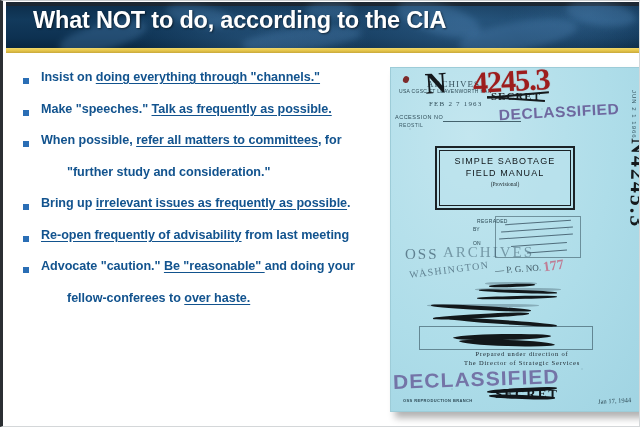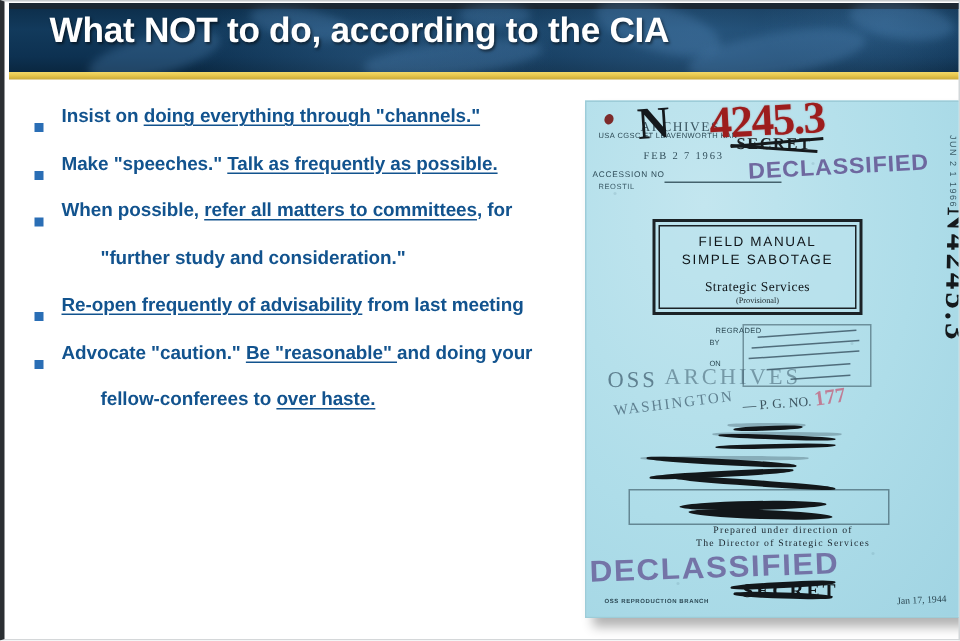--- a/index.html
+++ b/index.html
@@ -57,21 +57,21 @@
     position:absolute;left:3px;top:47px;width:636px;height:5px;
     background:linear-gradient(180deg,#f2d86a 0%, #e8c84d 45%, #c9a93a 100%);
   }
 
   
   #bullet-list{
     position:absolute;left:12px;top:66px;width:372px;
     color:#1a5a96;
   }
   .bullet-row{
-    display:flex;align-items:flex-end;
+    display:flex;align-items:center;
     margin-bottom:10.5px;
   }
   .bullet-mark{
     flex:0 0 auto;
     width:6px;height:6px;background:#2a6eb5;
     margin:7px 12px 0 8px;
   }
   .bullet-text{
     flex:1 1 auto;
     font-size:12.6px;font-weight:bold;line-height:21px;
@@ -276,20 +276,24 @@
       <div class="bullet-row">
         <span class="bullet-mark"></span>
         <span class="bullet-text"><span>When possible, </span><u>refer all matters to committees</u><span>, for</span></span>
       </div>
       <div class="bullet-row">
         <span class="bullet-mark" style="visibility: hidden;"></span>
         <span class="bullet-text cont"><span>"further study and consideration."</span></span>
       </div>
       <div class="bullet-row">
         <span class="bullet-mark"></span>
+        <span class="bullet-text"><span>Bring up </span><u>irrelevant issues as frequently as possible</u><span>.</span></span>
+      </div>
+      <div class="bullet-row">
+        <span class="bullet-mark"></span>
         <span class="bullet-text"><u>Re-open frequently of advisability</u><span> from last meeting</span></span>
       </div>
       <div class="bullet-row">
         <span class="bullet-mark"></span>
         <span class="bullet-text"><span>Advocate "caution." </span><u>Be "reasonable" </u><span>and doing your</span></span>
       </div>
       <div class="bullet-row">
         <span class="bullet-mark" style="visibility: hidden;"></span>
         <span class="bullet-text cont"><span>fellow-conferees to </span><u>over haste.</u></span>
       </div>
@@ -322,23 +326,22 @@
     <div id="secret-top">SECRET</div>
     <div class="strike" id="strike-top1"></div>
     <div class="strike" id="strike-top2"></div>
     <div id="declassified-top">DECLASSIFIED</div>
 
     <div id="vert-right-small">JUN 2 1 1966</div>
     <div id="vert-hand">N4245.3</div>
 
     <div id="doc-box">
       <div id="doc-box-inner"></div>
+      <div class="doc-t1">SIMPLE SABOTAGE</div>
       <div class="doc-t1">FIELD MANUAL</div>
-      <div class="doc-t1">SIMPLE SABOTAGE</div>
-      <div class="doc-t2">Strategic Services</div>
       <div class="doc-t3">(Provisional)</div>
     </div>
 
     <div id="regraded-box"></div>
     <div id="regraded-label">REGRADED</div>
     <div id="by-label">BY</div>
     <div id="on-label">ON</div>
     <div class="scribble s1"></div>
     <div class="scribble s2"></div>
     <div class="scribble s3"></div>

